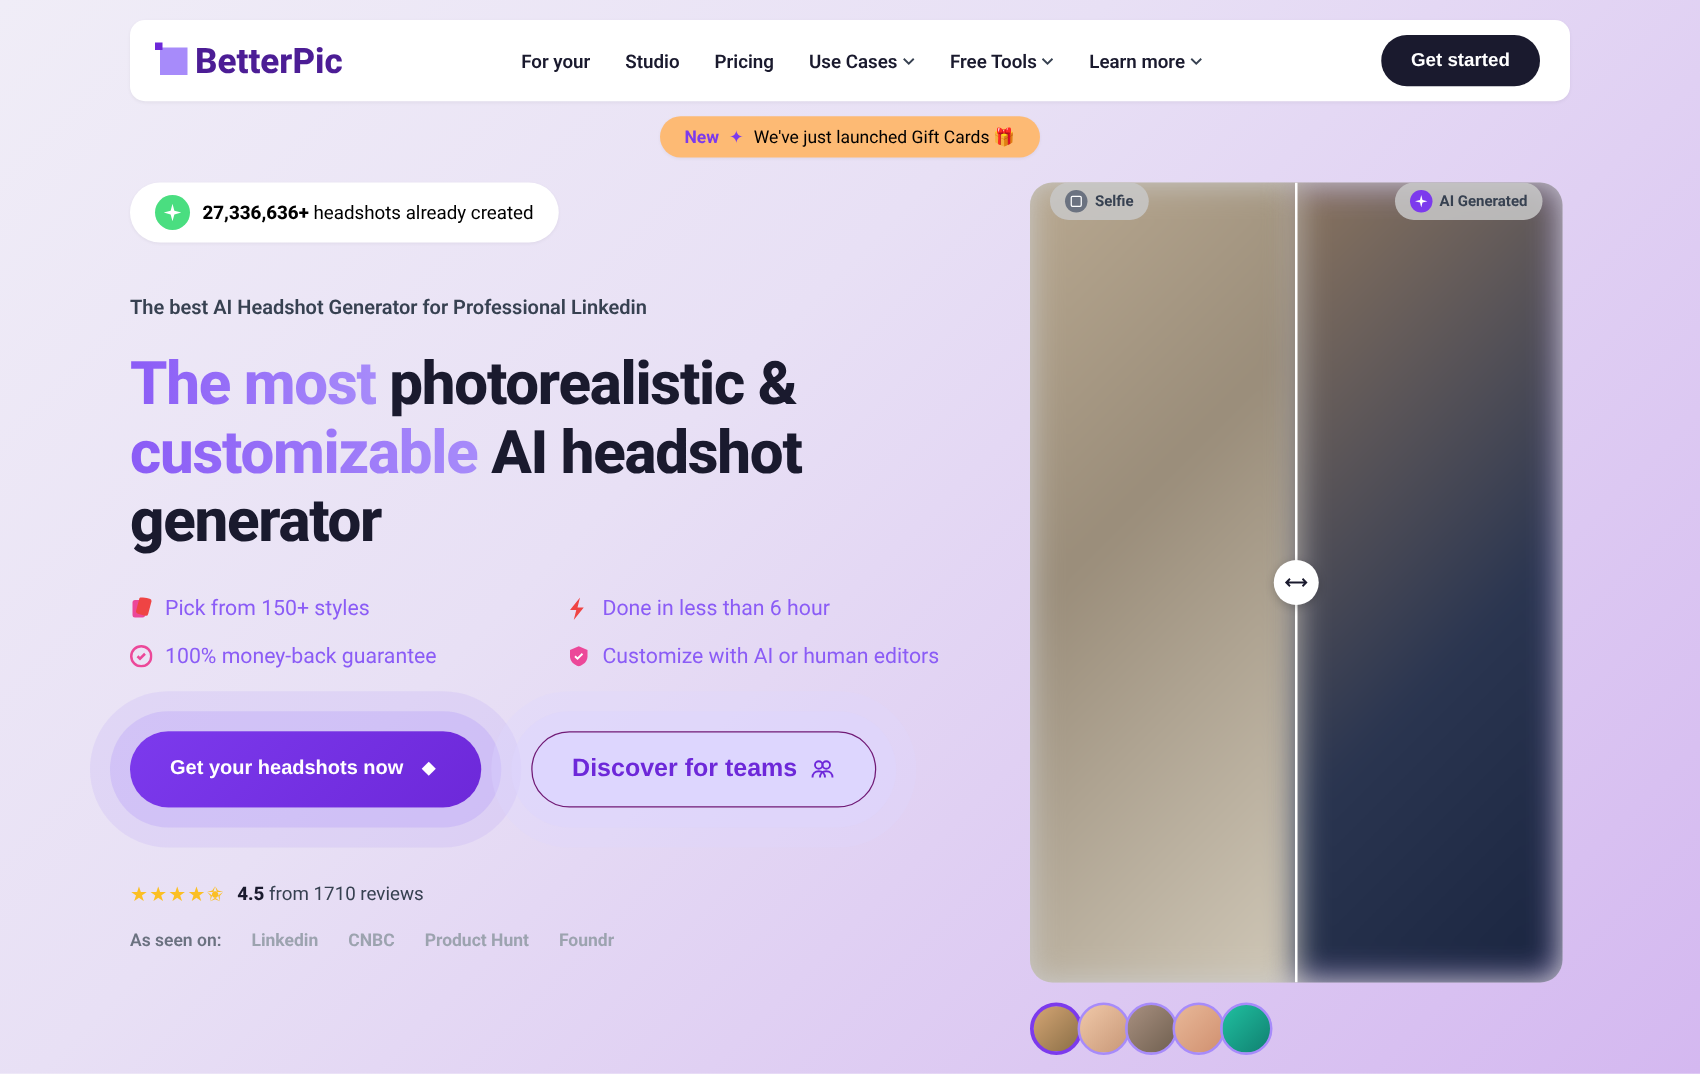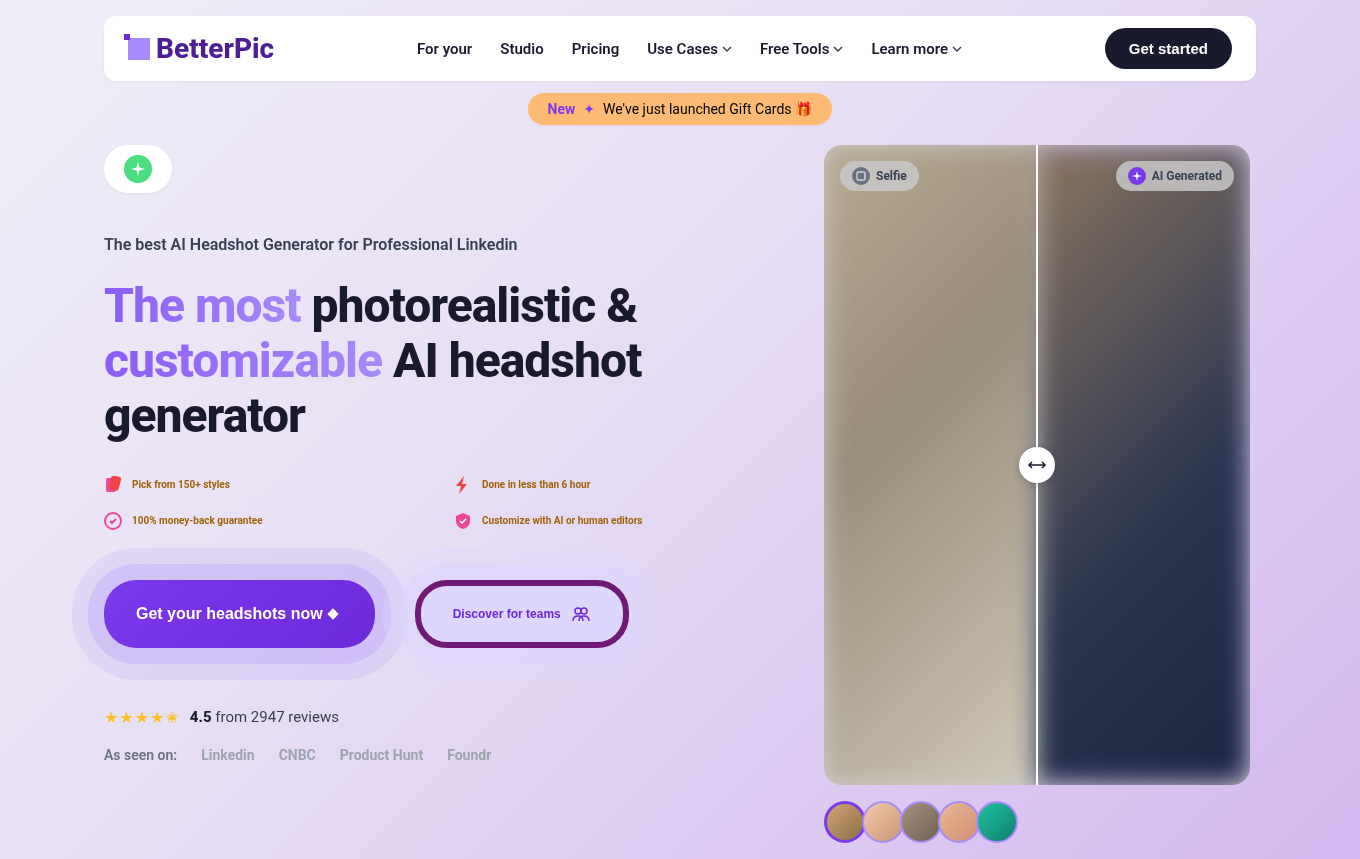--- a/index.html
+++ b/index.html
@@ -43,32 +43,32 @@
   background: #fff; border-radius: 24px; padding: 10px 20px; display: inline-flex;
   align-items: center; gap: 10px; box-shadow: 0 1px 3px rgba(0,0,0,0.05); font-size: 15px;
 }
 .badge-icon { width: 28px; height: 28px; background: #4ade80; border-radius: 50%; display: flex; align-items: center; justify-content: center; }
 .badge strong { font-weight: 800; }
 .tagline { margin-top: 42px; color: #374151; font-size: 16px; font-weight: 600; }
 h1 { font-size: 48px; font-weight: 800; line-height: 1.15; margin-top: 24px; color: #1a1a2e; letter-spacing: -1px; }
 h1 .gradient { background: linear-gradient(90deg, #8b5cf6, #a78bfa); -webkit-background-clip: text; background-clip: text; color: transparent; }
 .subtitle { margin-top: 28px; font-size: 22px; font-weight: 700; color: #1a1a2e; line-height: 1.4; }
 .features { display: grid; grid-template-columns: 1fr 1fr; gap: 18px 20px; margin-top: 32px; }
-.feature { display: flex; align-items: center; gap: 10px; font-size: 10px; color: #a16207; font-weight: bold; }
+.feature { display: flex; align-items: center; gap: 10px; font-size: 17px; color: #8b5cf6; }
 .feature-icon { width: 18px; height: 18px; flex-shrink: 0; }
 .cta-row { display: flex; gap: 40px; margin-top: 50px; }
 .cta-primary {
   background: linear-gradient(135deg, #7c3aed, #6d28d9);
   color: #fff; padding: 18px 32px; border-radius: 32px; font-weight: 600;
-  font-size: 16px; cursor: pointer; border: none; display: flex; align-items: center; 
+  font-size: 16px; cursor: pointer; border: none; display: flex; align-items: center; gap: 10px;
   box-shadow: 0 0 0 16px rgba(167,139,250,0.25), 0 0 0 32px rgba(167,139,250,0.15);
 }
 .cta-secondary {
   background: #ddd6fe; color: #6d28d9; padding: 18px 32px; border-radius: 32px;
-  font-weight: 600; font-size: 12px; cursor: pointer; border: 6px solid #701a75;
+  font-weight: 600; font-size: 20px; cursor: pointer; border: 1px solid #701a75;
   display: flex; align-items: center; gap: 10px;
   box-shadow: 0 0 0 16px rgba(221,214,254,0.5), 0 0 0 32px rgba(221,214,254,0.3);
 }
 .reviews { margin-top: 60px; display: flex; align-items: center; gap: 10px; font-size: 15px; color: #374151; }
 .stars { color: #fbbf24; font-size: 16px; letter-spacing: 1px; }
 .reviews strong { color: #1a1a2e; font-weight: 800; }
 .seen-on { margin-top: 20px; display: flex; align-items: center; gap: 24px; color: #6b7280; font-size: 14px; font-weight: 600; }
 .brand { color: #9ca3af; font-weight: 700; font-size: 14px; }
 .right { width: 426px; position: relative; }
 .compare {
@@ -87,21 +87,21 @@
   border: 3px solid #8b5cf6; border-left: none;
   border-radius: 0 16px 16px 0;
 }
 .divider { position: absolute; left: 50%; top: 0; bottom: 0; width: 2px; background: #fff; transform: translateX(-50%); z-index: 2; }
 .handle {
   position: absolute; left: 50%; top: 50%; transform: translate(-50%, -50%);
   width: 36px; height: 36px; background: #fff; border-radius: 50%; z-index: 3;
   display: flex; align-items: center; justify-content: center; box-shadow: 0 2px 8px rgba(0,0,0,0.2);
 }
 .label-selfie, .label-ai {
-  position: absolute; top: 16px; padding: 6px 12px; border-radius: 16px;
+  position: absolute; top: 0; padding: 6px 12px; border-radius: 16px;
   font-size: 12px; font-weight: 700; display: flex; align-items: center; gap: 6px; z-index: 4;
 }
 .label-selfie { left: 16px; background: rgba(200,200,200,0.85); color: #374151; }
 .label-ai { right: 16px; background: rgba(200,200,200,0.85); color: #374151; }
 .label-selfie .ic { width: 18px; height: 18px; background: #6b7280; border-radius: 50%; display:flex; align-items:center; justify-content:center; }
 .label-ai .ic { width: 18px; height: 18px; background: #7c3aed; border-radius: 50%; display:flex; align-items:center; justify-content:center; }
 .thumbs { display: flex; gap: 0; margin-top: 16px; }
 .thumb {
   width: 42px; height: 42px; border-radius: 50%; border: 2px solid #a78bfa;
   margin-left: -4px; background: linear-gradient(135deg, #d4a574, #8b6f47);
@@ -153,20 +153,24 @@
 </div>
 
 <div class="main">
   <div class="left">
     <div class="badge">
       <span class="badge-icon">
         <svg width="14" height="14" viewBox="0 0 14 14">
             <path d="M7 0l1.5 5.5L14 7l-5.5 1.5L7 14l-1.5-5.5L0 7l5.5-1.5z" fill="#fff"></path>
           </svg>
       </span>
+      <span>
+        <strong>27,336,636+</strong>
+        <span>headshots already created</span>
+      </span>
     </div>
 
     <p class="tagline">The best AI Headshot Generator for Professional Linkedin</p>
 
     <h1>
       <span class="gradient">The most</span><span> photorealistic &amp; </span><span class="gradient">customizable</span><span> AI headshot generator</span>
     </h1>
 
 
     <div class="features">
@@ -213,21 +217,21 @@
             <circle cx="13" cy="7" r="3" fill="none" stroke="#6d28d9" stroke-width="1.5"></circle>
             <path d="M2 17c0-3 2-5 5-5s5 2 5 5M8 17c0-3 2-5 5-5s5 2 5 5" fill="none" stroke="#6d28d9" stroke-width="1.5"></path>
           </svg>
       </button>
     </div>
 
     <div class="reviews">
       <span class="stars">★★★★✬</span>
       <span>
         <strong>4.5</strong>
-        <span>from 2947 reviews</span>
+        <span>from 1710 reviews</span>
       </span>
     </div>
 
     <div class="seen-on">
       <span>As seen on:</span>
       <span class="brand">Linkedin</span>
       <span class="brand">CNBC</span>
       <span class="brand">Product Hunt</span>
       <span class="brand">Foundr</span>
     </div>

